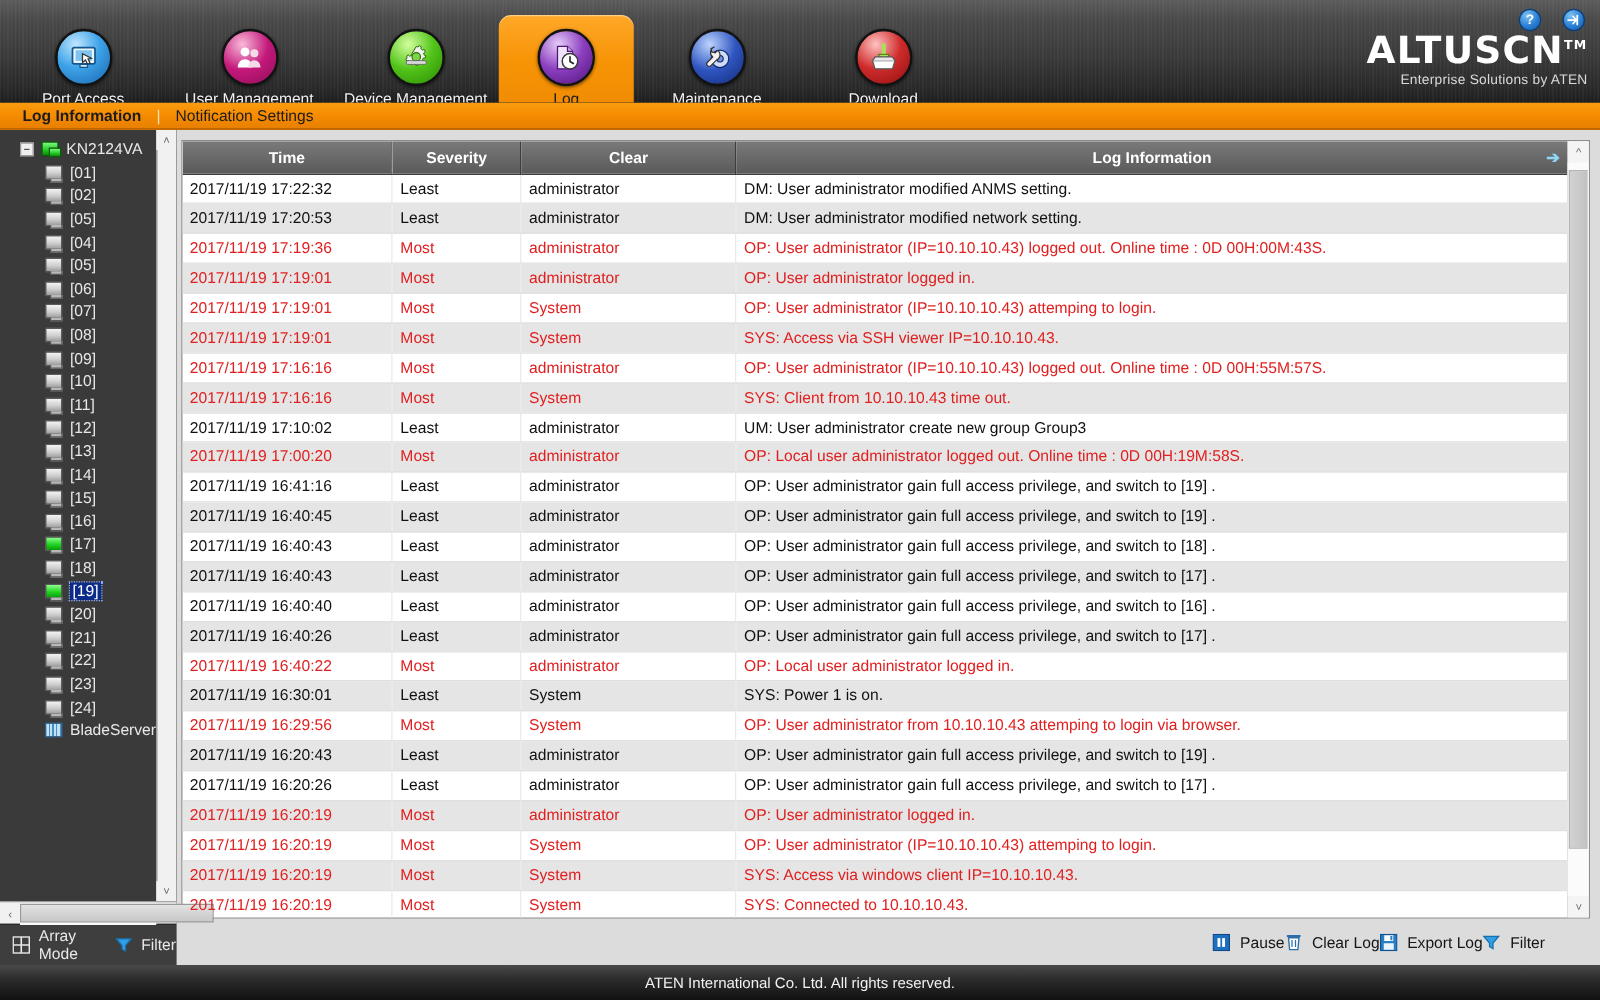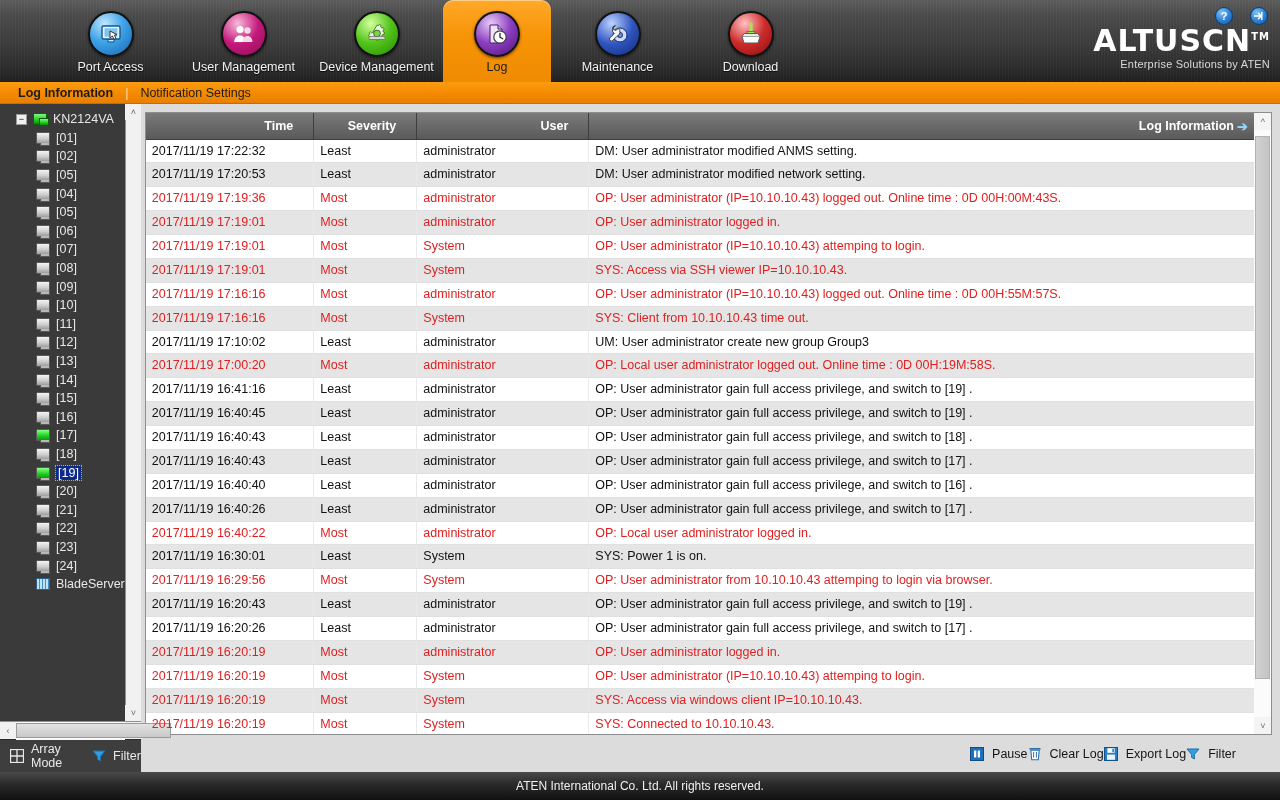--- a/index.html
+++ b/index.html
@@ -17,22 +17,22 @@
     width: 1280px; height: 82px;
     background: linear-gradient(180deg, #5c5c5c 0%, #4a4a4a 18%, #3a3a3a 55%, #2a2a2a 85%, #1e1e1e 100%);
     overflow: hidden;
   }
   .header::before {
     content: ""; position: absolute; inset: 0;
     background-image: repeating-linear-gradient(90deg, rgba(255,255,255,.035) 0 1px, transparent 1px 3px);
     pointer-events: none;
   }
   .nav {
-    position: absolute; left: 0; top: 0; height: 82px;
-    display: flex; align-items: flex-start; padding-left: 44px;
+    position: absolute; left: 0; top: 12px; height: 82px;
+    display: flex; align-items: flex-start;
   }
   .nav-item {
     position: relative;
     width: 133px; height: 82px;
     display: flex; flex-direction: column;
     align-items: center; justify-content: flex-start;
     padding-top: 11px;
     cursor: pointer;
   }
   .nav-item.active {
@@ -231,21 +231,21 @@
   }
   .table-scroll { flex:1 1 auto; overflow:hidden; position:relative; min-width:0; }
   table.log {
     width:100%; border-collapse:collapse;
     table-layout:fixed;
     font-size:12.5px;
   }
   table.log th {
     background: linear-gradient(180deg,#7a7a7a 0%, #6b6b6b 45%, #5a5a5a 100%);
     color:#fff; font-weight:bold;
-    text-align:right; padding: 4px 20px;
+    text-align:center; padding: 4px 20px;
     height: 26px;
     border-right:1px solid #3d3d3d;
     border-bottom:1px solid #3d3d3d;
     font-size: 12.5px;
     position:relative;
     white-space:nowrap;
     cursor:pointer;
   }
   table.log th:last-child { border-right:none; }
   table.log td {
@@ -548,21 +548,21 @@
   </div>
 
   <div class="main">
     <div class="table-outer">
       <div class="table-scroll">
         <table class="log">
           <thead>
             <tr>
               <th class="col-time">Time</th>
               <th class="col-sev">Severity</th>
-              <th class="col-user">User</th>
+              <th class="col-user">Clear</th>
               <th>
                 <span>Log Information</span>
                 <span class="hdr-arrow">➔</span>
               </th>
             </tr>
           </thead>
           <tbody id="log-body">
               <tr class="">
                 <td class="col-time">2017/11/19 17:22:32</td>
                 <td class="col-sev">Least</td>

